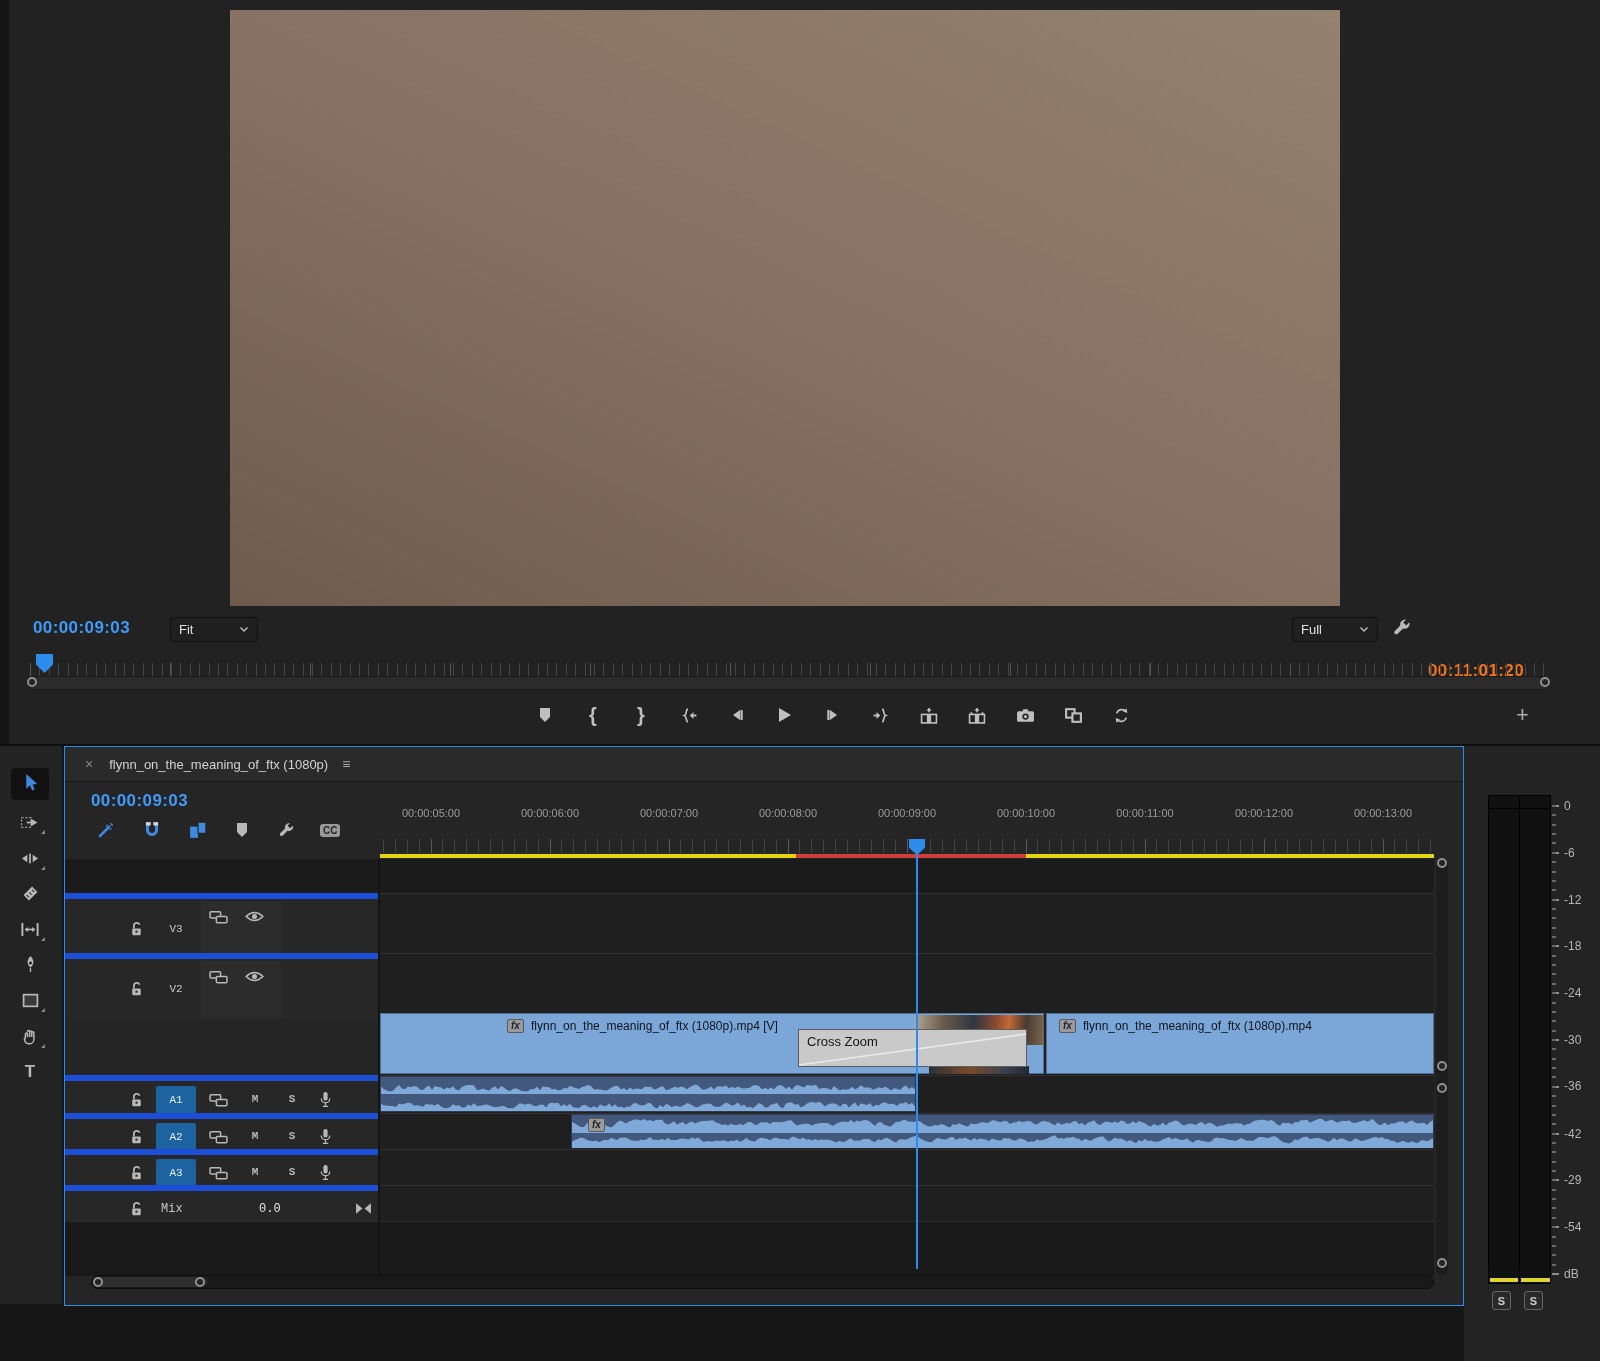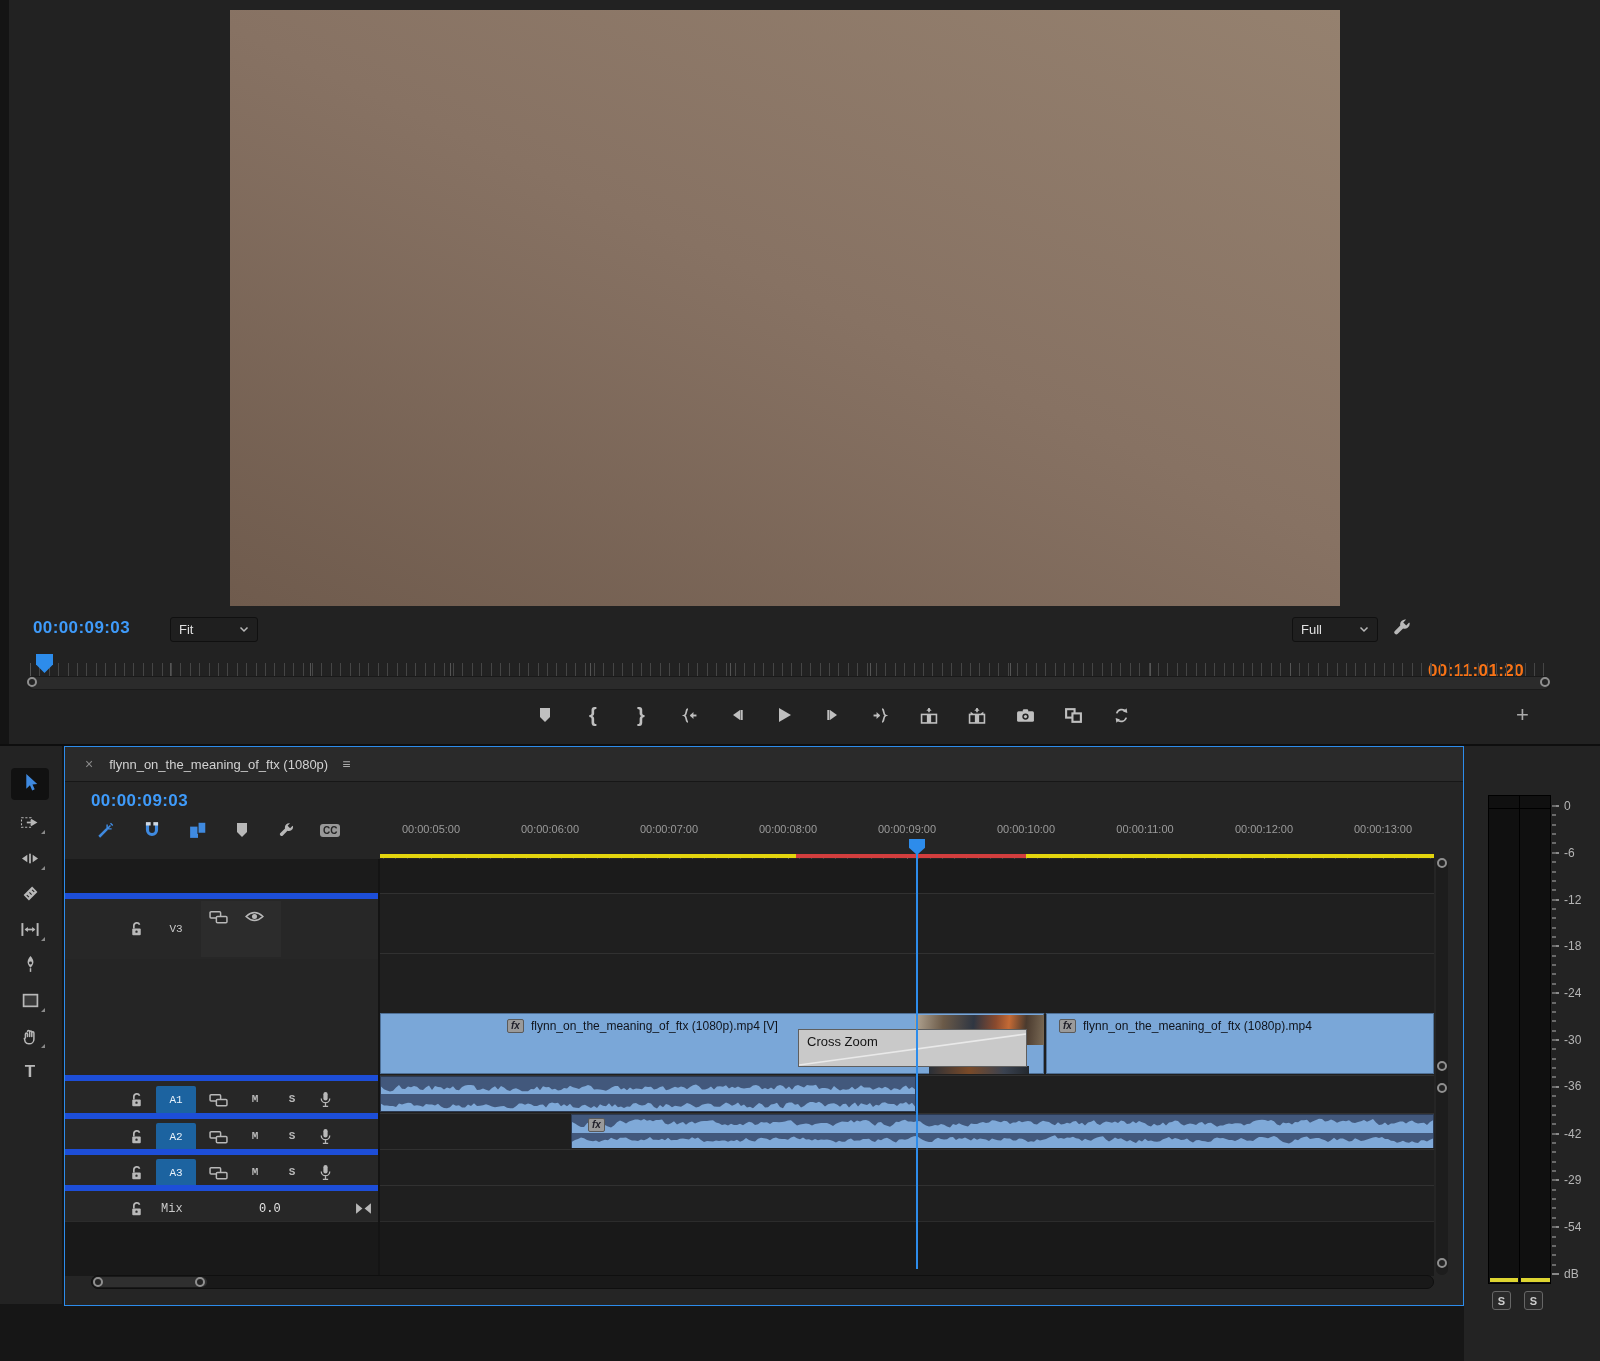--- a/index.html
+++ b/index.html
@@ -274,21 +274,21 @@
         <path d="M2 1h10v9l-5 5-5-5z" fill="#b8b8b8"></path>
       </svg>
     </div>
   <div class="abs" style="left:213px;top:75px;">
     <svg width="17" height="17" viewBox="0 0 16 16">
         <path d="M14.2 4.6a4 4 0 0 1-5.3 3.7L4.6 12.6a1.6 1.6 0 0 1-2.3-2.3L6.6 6A4 4 0 0 1 11.3 1.2L9 3.5l2.4 2.4 2.3-2.3c.3.3.5.6.5 1z" fill="#b8b8b8"></path>
       </svg>
     </div>
   <div class="abs ccbadge" style="left:255px;top:77px;">CC</div>
 
-  <div class="abs" style="left:315px;top:72px;width:1054px;height:50px;overflow:hidden;">
+  <div class="abs" style="left:315px;top:56px;width:1054px;height:50px;overflow:hidden;">
     <div id="ruler-labels" class="abs" style="left:0;top:4px;width:100%;height:16px;">
         <div class="rlabel" style="position: absolute; left: 51px; top: 0px;">00:00:05:00</div>
         <div class="rlabel" style="position: absolute; left: 170px; top: 0px;">00:00:06:00</div>
         <div class="rlabel" style="position: absolute; left: 289px; top: 0px;">00:00:07:00</div>
         <div class="rlabel" style="position: absolute; left: 408px; top: 0px;">00:00:08:00</div>
         <div class="rlabel" style="position: absolute; left: 527px; top: 0px; text-align: right;">00:00:09:00</div>
         <div class="rlabel" style="position: absolute; left: 646px; top: 0px;">00:00:10:00</div>
         <div class="rlabel" style="position: absolute; left: 765px; top: 0px; text-align: center;">00:00:11:00</div>
         <div class="rlabel" style="position: absolute; left: 884px; top: 0px;">00:00:12:00</div>
         <div class="rlabel" style="position: absolute; left: 1003px; top: 0px;">00:00:13:00</div>
@@ -318,20 +318,43 @@
           </svg>
         </div>
         <div style="position: absolute; left: 180px; top: 11px;">
           <svg width="19" height="13" viewBox="0 0 18 12">
             <path d="M1 6Q9 -1.5 17 6 9 13.5 1 6Z" fill="none" stroke="#b8b8b8" stroke-width="1.4"></path>
             <circle cx="9" cy="6" r="2.4" fill="#b8b8b8"></circle>
           </svg>
         </div>
       </div>
       <div class="controw" style="position: absolute; left: 315px; top: 146px; width: 1054px; height: 60px;"></div>
+      <div class="hdrrow" style="position: absolute; left: 0px; top: 206px; width: 313px; height: 60px;">
+        <div style="position: absolute; left: 136px; top: 2px; width: 80px; height: 56px; background: rgb(44, 44, 44);"></div>
+        <div style="position: absolute; left: 64px; top: 22px;">
+          <svg width="15" height="17" viewBox="0 0 14 16">
+            <path d="M4.5 7V4.5a2.8 2.8 0 0 1 5.4-1" fill="none" stroke="#b8b8b8" stroke-width="1.6"></path>
+            <rect x="3" y="7" width="8" height="6.5" rx="1" fill="#b8b8b8"></rect>
+            <circle cx="7" cy="10" r="1.1" fill="#2a2a2a"></circle>
+          </svg>
+        </div>
+        <div class="trklabel" style="position: absolute; left: 91px; top: 17px; width: 40px; height: 26px;">V2</div>
+        <div style="position: absolute; left: 144px; top: 11px;">
+          <svg width="19" height="15" viewBox="0 0 18 14">
+            <rect x="1" y="1.5" width="10" height="6" rx="1" fill="none" stroke="#b8b8b8" stroke-width="1.4"></rect>
+            <rect x="7" y="6" width="10" height="6" rx="1" fill="#262626" stroke="#b8b8b8" stroke-width="1.4"></rect>
+          </svg>
+        </div>
+        <div style="position: absolute; left: 180px; top: 11px;">
+          <svg width="19" height="13" viewBox="0 0 18 12">
+            <path d="M1 6Q9 -1.5 17 6 9 13.5 1 6Z" fill="none" stroke="#b8b8b8" stroke-width="1.4"></path>
+            <circle cx="9" cy="6" r="2.4" fill="#b8b8b8"></circle>
+          </svg>
+        </div>
+      </div>
       <div class="controw" style="position: absolute; left: 315px; top: 206px; width: 1054px; height: 60px;"></div>
       <div class="controw" style="position: absolute; left: 315px; top: 266px; width: 1054px; height: 62px;"></div>
       <div class="hdrrow" style="position: absolute; left: 0px; top: 328px; width: 313px; height: 38px;">
         <div style="position: absolute; left: 64px; top: 11px;">
           <svg width="15" height="17" viewBox="0 0 14 16">
             <path d="M4.5 7V4.5a2.8 2.8 0 0 1 5.4-1" fill="none" stroke="#b8b8b8" stroke-width="1.6"></path>
             <rect x="3" y="7" width="8" height="6.5" rx="1" fill="#b8b8b8"></rect>
             <circle cx="7" cy="10" r="1.1" fill="#2a2a2a"></circle>
           </svg>
         </div>

